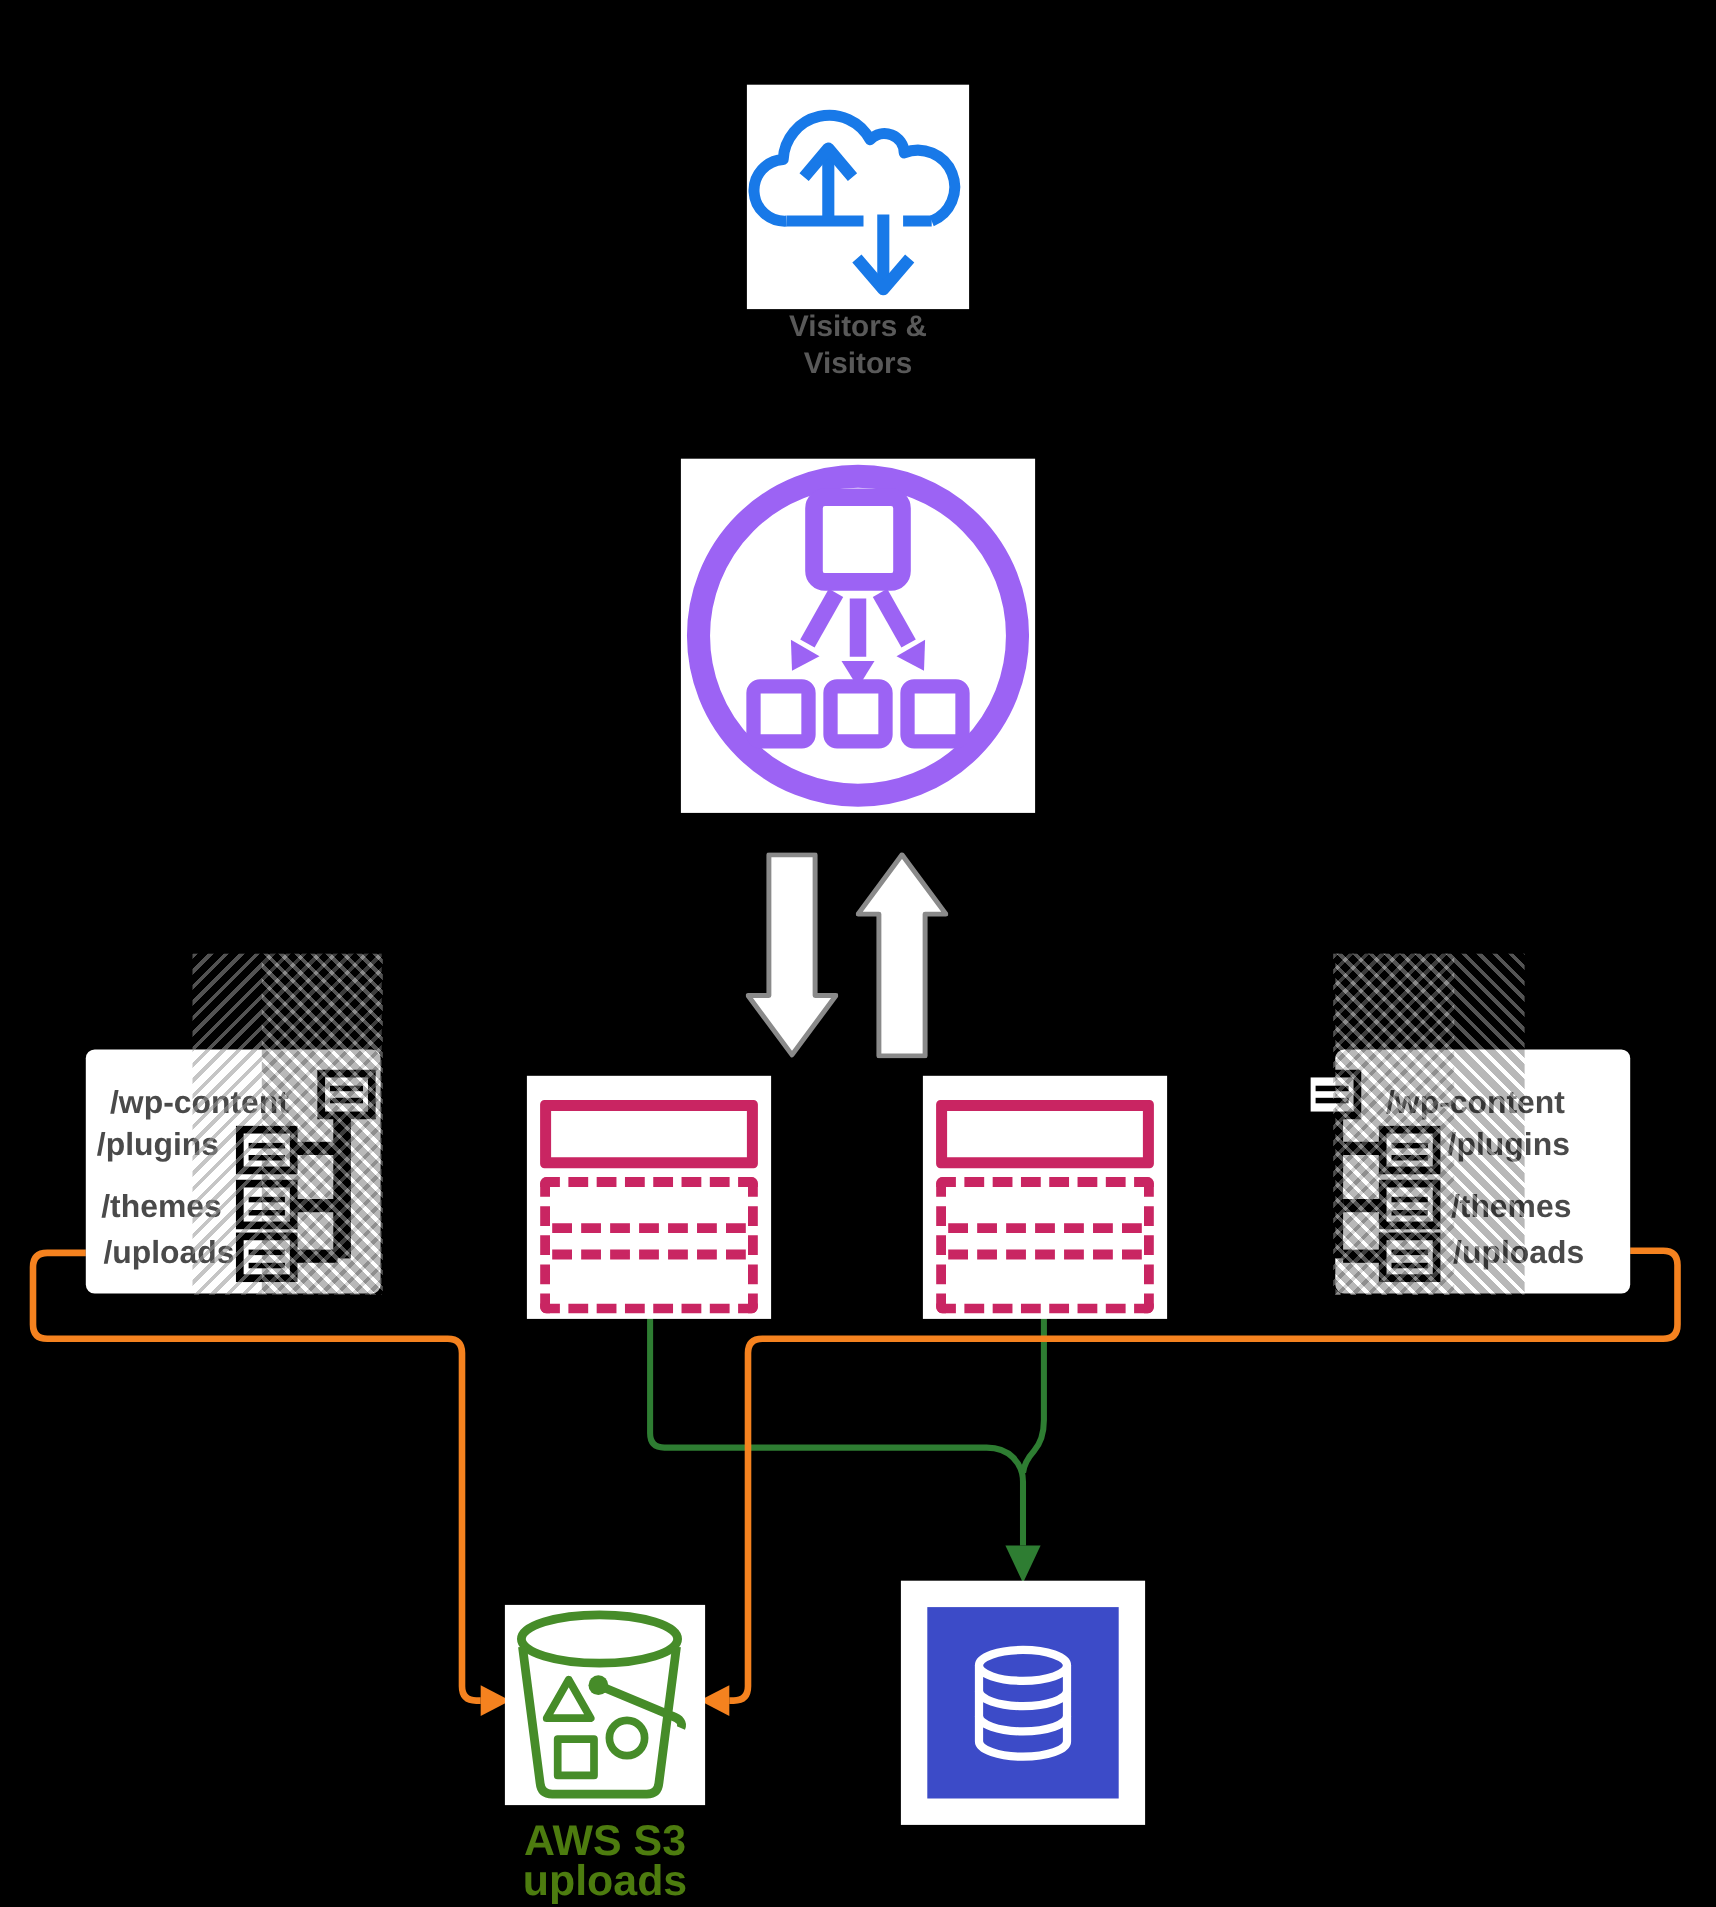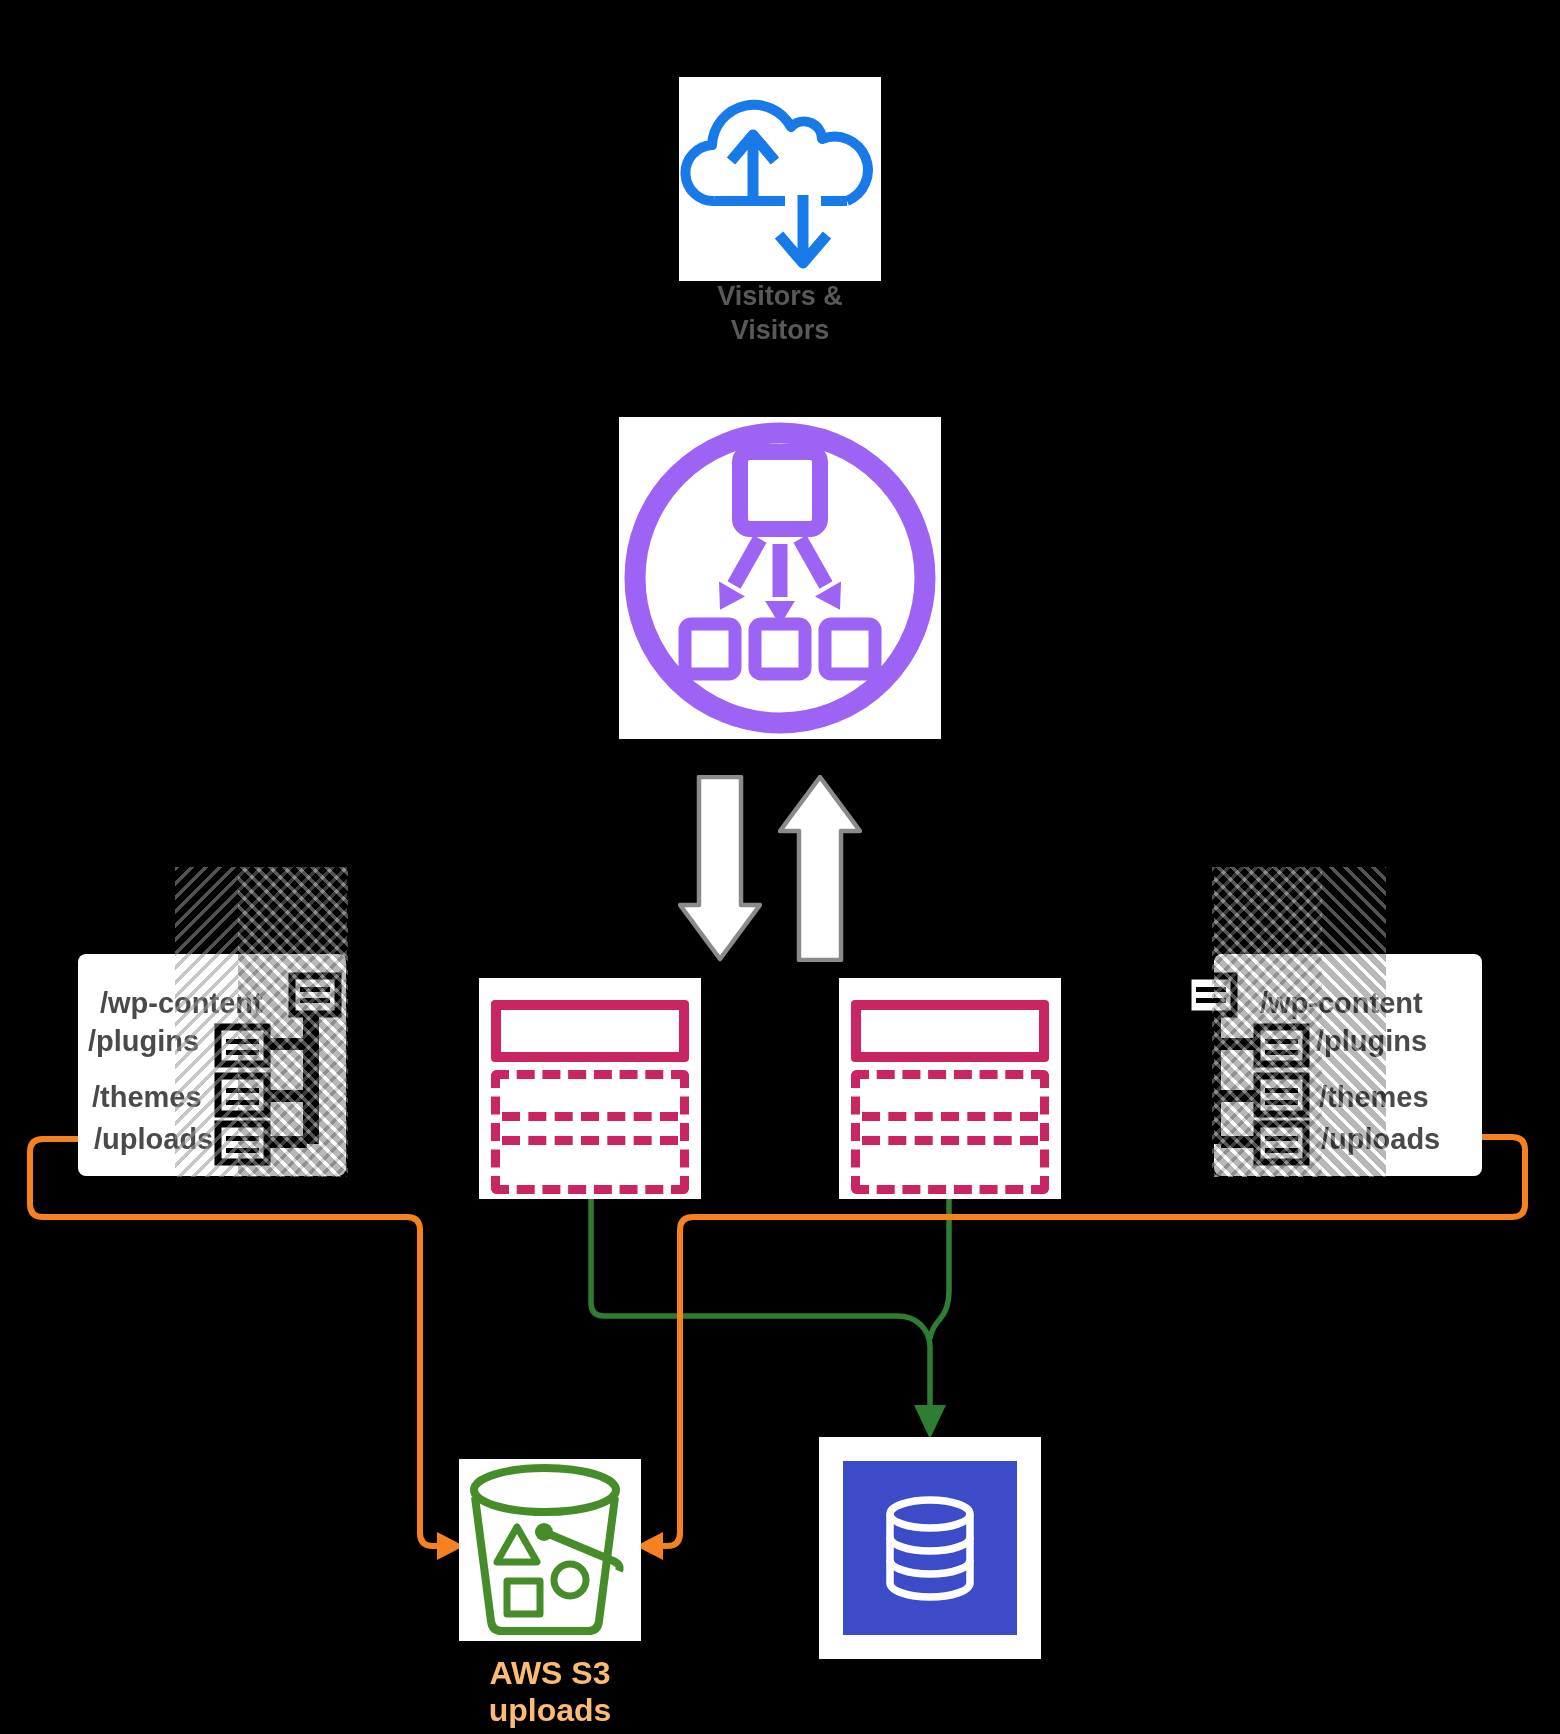--- a/index.html
+++ b/index.html
@@ -5,21 +5,21 @@
   html,body{margin:0;padding:0;background:#000;}
   #canvas{
     position:relative;width:1560px;height:1734px;background:#000;overflow:hidden;
     font-family:"Liberation Sans","DejaVu Sans",sans-serif;
     margin-top:39px;
   }
   .abs{position:absolute;}
   .whitebox{position:absolute;background:#fff;}
   .caption{position:absolute;text-align:center;font-weight:600;}
   .cap-gray{color:#595959;font-size:27px;line-height:34px;}
-  .cap-white{color:#fdba74;font-size:32px;line-height:37px;}
+  .cap-white{color:#4d7c0f;font-size:39px;line-height:37px;}
   .tree-label{position:absolute;color:#4a4a4a;font-size:29px;font-weight:600;white-space:nowrap;}
   .card{position:absolute;background:#fff;border-radius:8px;}
   
   .hatch-f{position:absolute;background:repeating-linear-gradient(135deg,rgba(150,150,150,0.55) 0 3.5px,rgba(255,255,255,0) 3.5px 10px);}
   
   .hatch-b{position:absolute;background:repeating-linear-gradient(45deg,rgba(255,255,255,0.33) 0 3.5px,rgba(0,0,0,0.28) 3.5px 10px);}
   .server-box{position:absolute;width:222px;height:221px;background:#fff;}
   .srv-top{position:absolute;left:12px;right:12px;top:22px;height:62px;border:10px solid #C92562;border-radius:4px;box-sizing:border-box;}
   .srv-dash{position:absolute;left:12px;right:12px;top:92px;height:124px;border:9px dashed #C92562;border-radius:6px;box-sizing:border-box;}
   .srv-line{position:absolute;left:2px;right:2px;height:0;border-top:9px dashed #C92562;}

